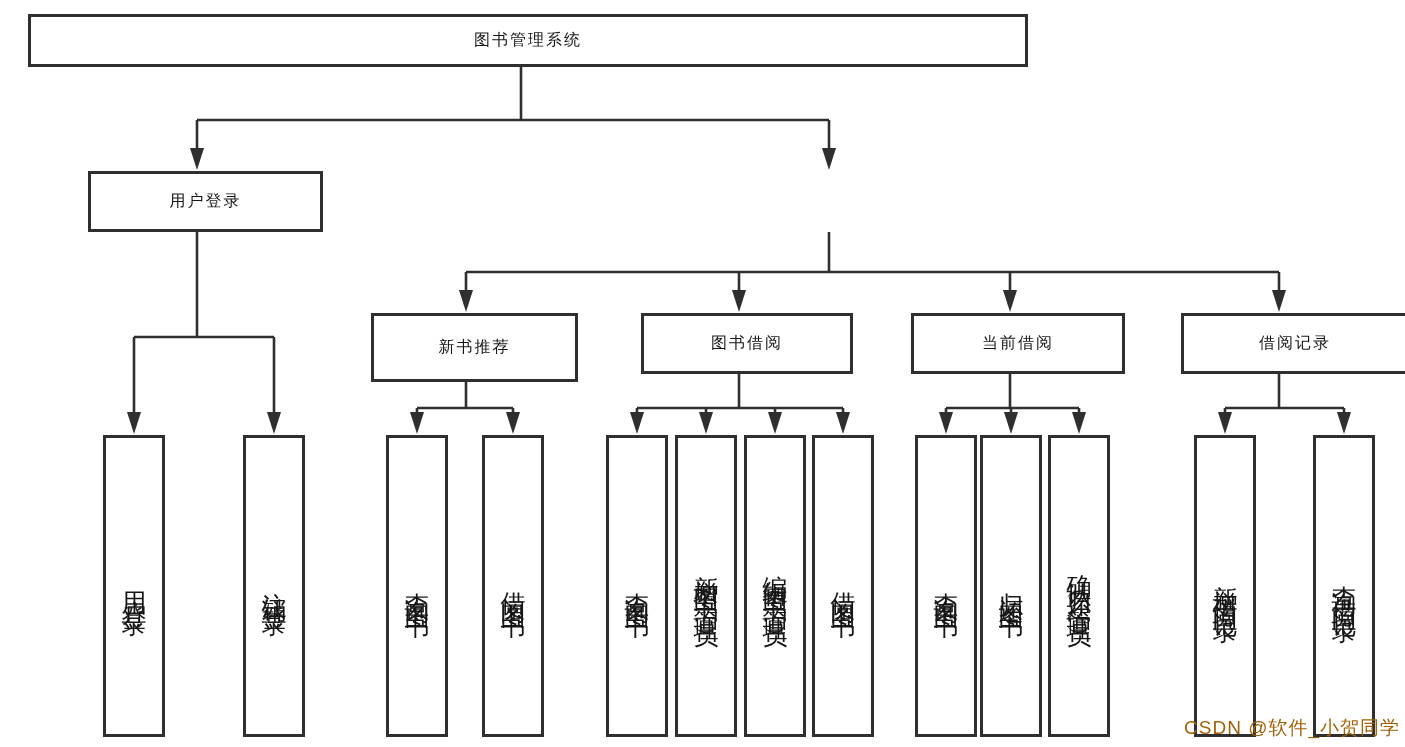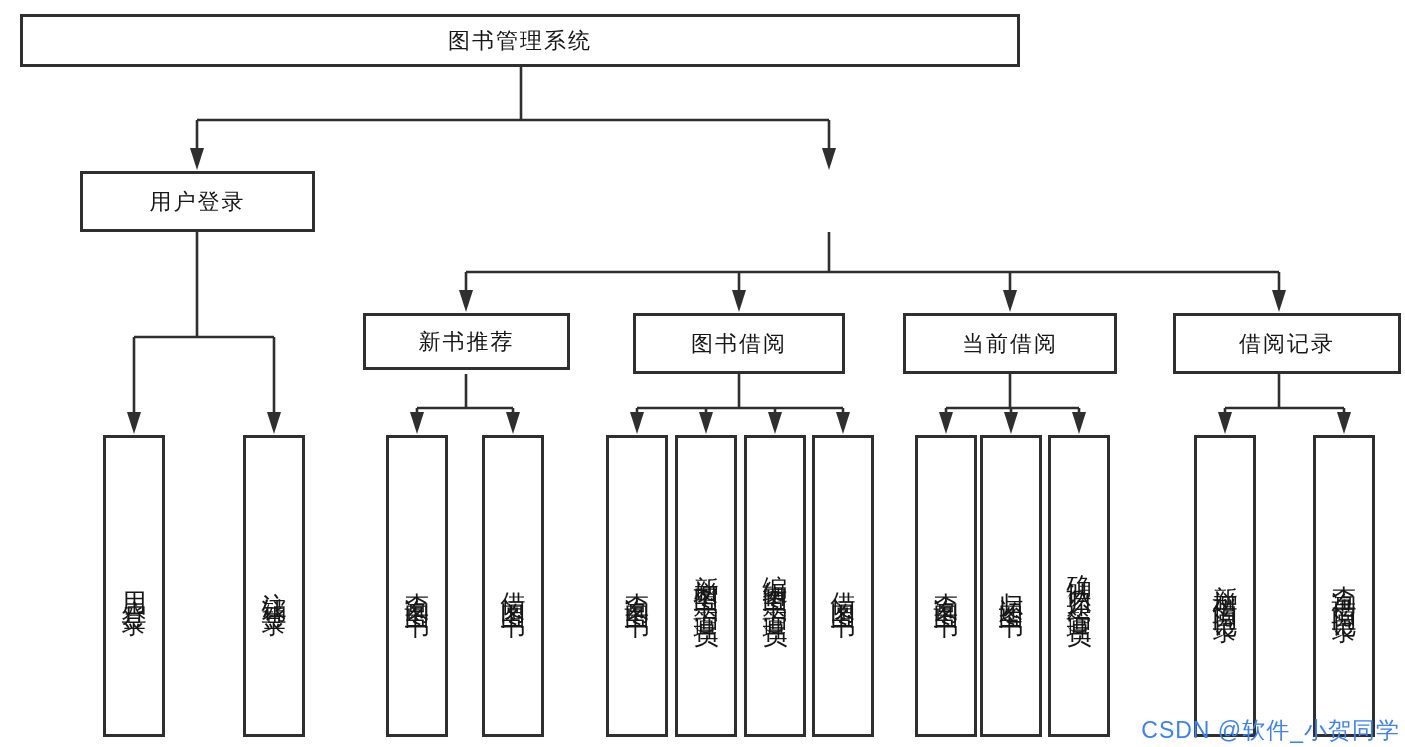--- a/index.html
+++ b/index.html
@@ -7,28 +7,28 @@
   .canvas {
     position:relative; width:1405px; height:747px; background:#ffffff;
     font-family:"Liberation Sans","DejaVu Sans",sans-serif; overflow:hidden;
   }
   svg.connectors { position:absolute; left:0; top:0; width:1405px; height:747px; z-index:1; }
   .node {
     position:absolute; background:#ffffff; border:3px solid #2f2f2f;
     display:flex; align-items:center; justify-content:center;
     color:#161616; z-index:2;
   }
-  .h-node { font-size:22px; letter-spacing:2px; }
+  .h-node { font-size:16px; letter-spacing:2px;margin-left:8px; }
   .v-node .vtext {
     writing-mode:vertical-rl; text-orientation:mixed;
     font-size:25px; letter-spacing:7px; line-height:1; white-space:nowrap;
   }
   .watermark {
     position:absolute; top:715px; right:5px; z-index:5;
-    font-size:23px; letter-spacing:1px; color:#3b82f6;
+    font-size:19px; letter-spacing:1px; color:#a16207;
   }
 </style>
 </head>
 <body>
 
 <div class="canvas">
 
   <svg class="connectors" viewBox="0 0 1405 747" stroke="#2f2f2f" stroke-width="2.6" fill="#2f2f2f">
 
     <g>
@@ -106,21 +106,21 @@
   </svg>
 
   <div class="node h-node" style="left:20px; top:14px; width:1000px; height:53px;">
     <span>图书管理系统</span>
   </div>
 
   <div class="node h-node" style="left:80px; top:171px; width:235px; height:61px;">
     <span>用户登录</span>
   </div>
 
-  <div class="node h-node" style="left:363px; top:313px; width:207px; height:57px;">
+  <div class="node h-node" style="left:363px; top:313px; width:207px; height:69px;">
     <span>新书推荐</span>
   </div>
   <div class="node h-node" style="left:903px; top:313px; width:214px; height:61px;">
     <span>当前借阅</span>
   </div>
   <div class="node h-node" style="left:633px; top:313px; width:212px; height:61px;">
     <span>图书借阅</span>
   </div>
   <div class="node h-node" style="left:1173px; top:313px; width:228px; height:61px;">
     <span>借阅记录</span>

